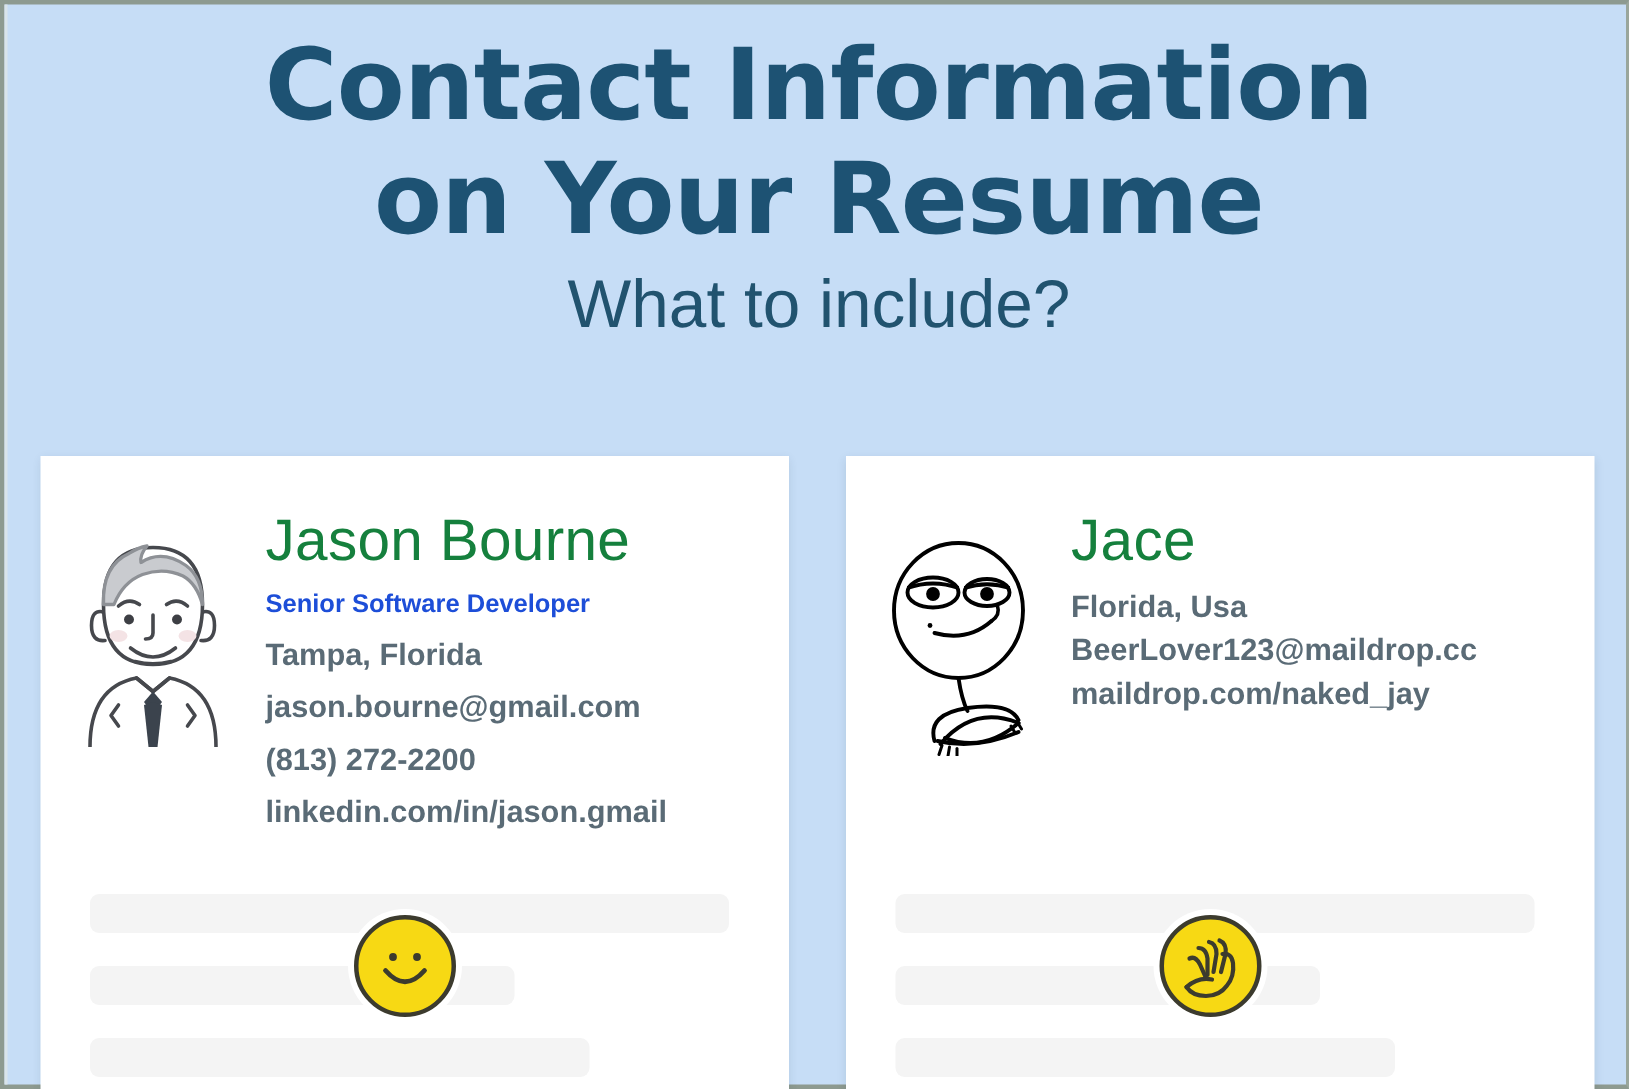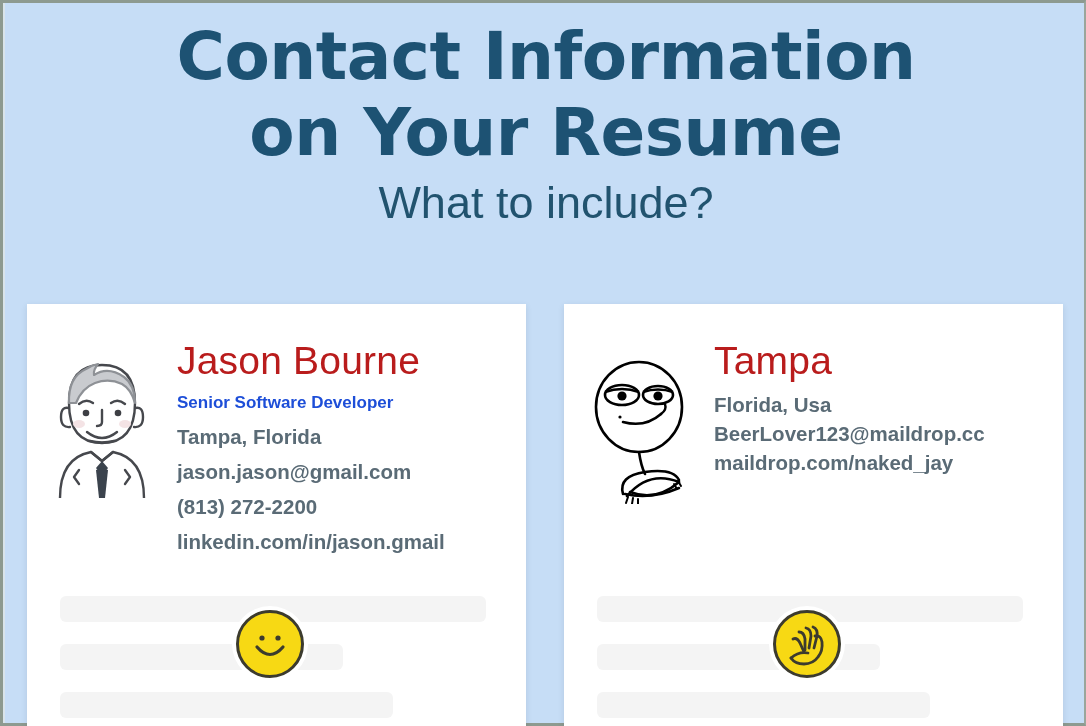--- a/index.html
+++ b/index.html
@@ -71,21 +71,21 @@
     min-width: 150px;
     display: flex;
     justify-content: center;
     align-items: flex-start;
     padding-top: 16px;
   }
   #card-right .avatar { padding-top: 22px; }
 
   .info { padding-top: 6px; }
   .name {
-    color: #b91c1c;
+    color: #15803d;
     font-weight: 300;
     font-size: 39px;
     line-height: 46px;
     letter-spacing: 0.2px;
   }
   .role {
     color: #1d4ed8;
     font-weight: bold;
     font-size: 17px;
     line-height: 33px;
@@ -181,21 +181,21 @@
 
           <path d="M56 113 l-6 7 l6 8 l6 -8 z" fill="#3b434d"></path>
           <path d="M50 122 l6 -2 l6 2 l-3 28 l-6 0 z" fill="#3b434d"></path>
         </svg>
       </div>
 
       <div class="info">
         <div class="name">Jason Bourne</div>
         <div class="role">Senior Software Developer</div>
         <div class="meta-line">Tampa, Florida</div>
-        <div class="meta-line">jason.jason@gmail.com</div>
+        <div class="meta-line">jason.bourne@gmail.com</div>
         <div class="meta-line">(813) 272-2200</div>
         <div class="meta-line">linkedin.com/in/jason.gmail</div>
       </div>
     </div>
 
     <div class="bars">
       <div class="bar b1"></div>
       <div class="bar b2"></div>
       <div class="bar b3"></div>
 
@@ -243,21 +243,21 @@
             <path d="M45 143 l-2 6"></path>
               <path d="M50 144 l-1 6"></path>
               <path d="M55 145 l0 6"></path>
             <path d="M91 130 l3 5"></path>
               <path d="M95 127 l3 5"></path>
           </g>
         </svg>
       </div>
 
       <div class="info">
-        <div class="name">Tampa</div>
+        <div class="name">Jace</div>
         <div class="meta-line">Florida, Usa</div>
         <div class="meta-line">BeerLover123@maildrop.cc</div>
         <div class="meta-line">maildrop.com/naked_jay</div>
       </div>
     </div>
 
     <div class="bars">
       <div class="bar b1"></div>
       <div class="bar b2"></div>
       <div class="bar b3"></div>

